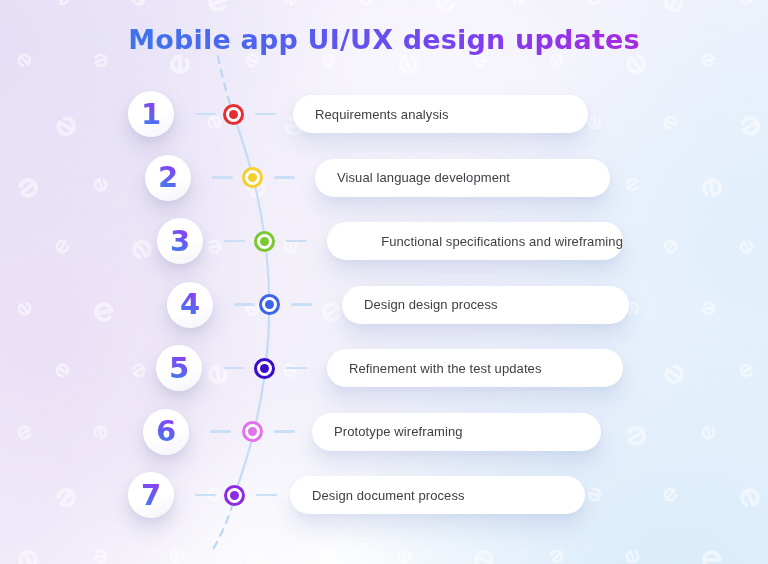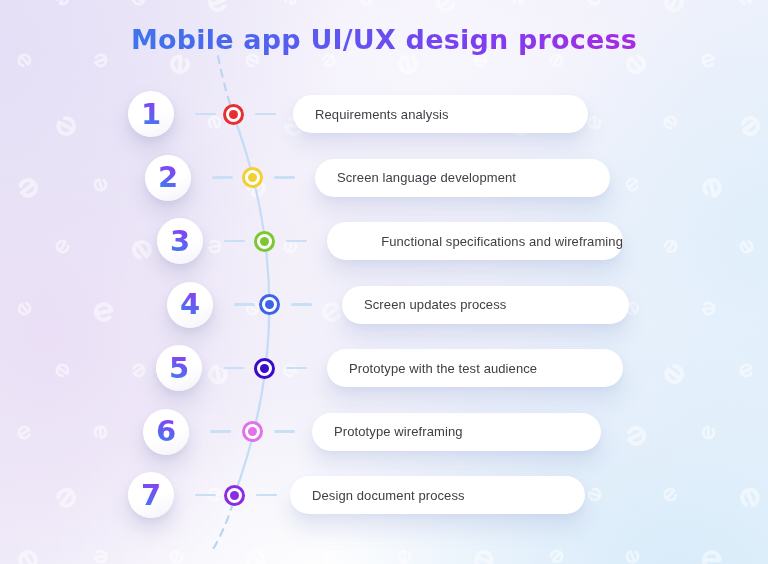--- a/index.html
+++ b/index.html
@@ -365,21 +365,21 @@
         <path d="M19.6 12 H5 M19.6 12 A7.8 7.8 0 1 0 16.4 18.3" fill="none" stroke="#ffffff" stroke-width="4" stroke-linecap="round"></path>
       </svg>
     </div>
 
   <svg class="curve" width="768" height="564" viewBox="0 0 768 564">
     <path class="curve-dash" d="M218,56 Q224,86 231,107"></path>
     <path class="curve-solid" d="M233,114 Q305,305 234,496"></path>
     <path class="curve-dash" d="M233,503 Q225,529 212,551"></path>
   </svg>
 
-  <h1 class="title">Mobile app UI/UX design process</h1>
+  <h1 class="title">Mobile app UI/UX design updates</h1>
 
   <div id="steps">
       <div class="num-circle" style="left: 128px; top: 91px;">
         <span>1</span>
       </div>
       <div class="dash" style="left: 195px; top: 112.75px;"></div>
       <div class="dot" style="left: 222.5px; top: 103.5px; border-color: rgb(231, 47, 50);">
         <i style="background: rgb(231, 47, 50);"></i>
       </div>
       <div class="dash" style="left: 255px; top: 112.75px;"></div>
@@ -388,21 +388,21 @@
       </div>
       <div class="num-circle" style="left: 145px; top: 154.5px;">
         <span>2</span>
       </div>
       <div class="dash" style="left: 212px; top: 176.25px;"></div>
       <div class="dot" style="left: 241.5px; top: 167px; border-color: rgb(245, 206, 49);">
         <i style="background: rgb(245, 206, 49);"></i>
       </div>
       <div class="dash" style="left: 274px; top: 176.25px;"></div>
       <div class="pill" style="left: 315px; top: 158.5px; width: 295px;">
-        <span>Screen language development</span>
+        <span>Visual language development</span>
       </div>
       <div class="num-circle" style="left: 157px; top: 218px;">
         <span>3</span>
       </div>
       <div class="dash" style="left: 224px; top: 239.75px;"></div>
       <div class="dot" style="left: 253.5px; top: 230.5px; border-color: rgb(124, 200, 51);">
         <i style="background: rgb(124, 200, 51);"></i>
       </div>
       <div class="dash" style="left: 286px; top: 239.75px;"></div>
       <div class="pill" style="left: 327px; top: 222px; width: 296px; justify-content: flex-end;">
@@ -410,32 +410,32 @@
       </div>
       <div class="num-circle" style="left: 167px; top: 281.5px;">
         <span>4</span>
       </div>
       <div class="dash" style="left: 234px; top: 303.25px;"></div>
       <div class="dot" style="left: 258.5px; top: 294px; border-color: rgb(60, 100, 233);">
         <i style="background: rgb(60, 100, 233);"></i>
       </div>
       <div class="dash" style="left: 291px; top: 303.25px;"></div>
       <div class="pill" style="left: 342px; top: 285.5px; width: 287px;">
-        <span>Screen updates process</span>
+        <span>Design design process</span>
       </div>
       <div class="num-circle" style="left: 156px; top: 345px;">
         <span>5</span>
       </div>
       <div class="dash" style="left: 223px; top: 366.75px;"></div>
       <div class="dot" style="left: 253.5px; top: 357.5px; border-color: rgb(58, 11, 201);">
         <i style="background: rgb(58, 11, 201);"></i>
       </div>
       <div class="dash" style="left: 286px; top: 366.75px;"></div>
       <div class="pill" style="left: 327px; top: 349px; width: 296px;">
-        <span>Prototype with the test audience</span>
+        <span>Refinement with the test updates</span>
       </div>
       <div class="num-circle" style="left: 143px; top: 408.5px;">
         <span>6</span>
       </div>
       <div class="dash" style="left: 210px; top: 430.25px;"></div>
       <div class="dot" style="left: 241.5px; top: 421px; border-color: rgb(225, 114, 236);">
         <i style="background: rgb(225, 114, 236);"></i>
       </div>
       <div class="dash" style="left: 274px; top: 430.25px;"></div>
       <div class="pill" style="left: 312px; top: 412.5px; width: 289px;">

